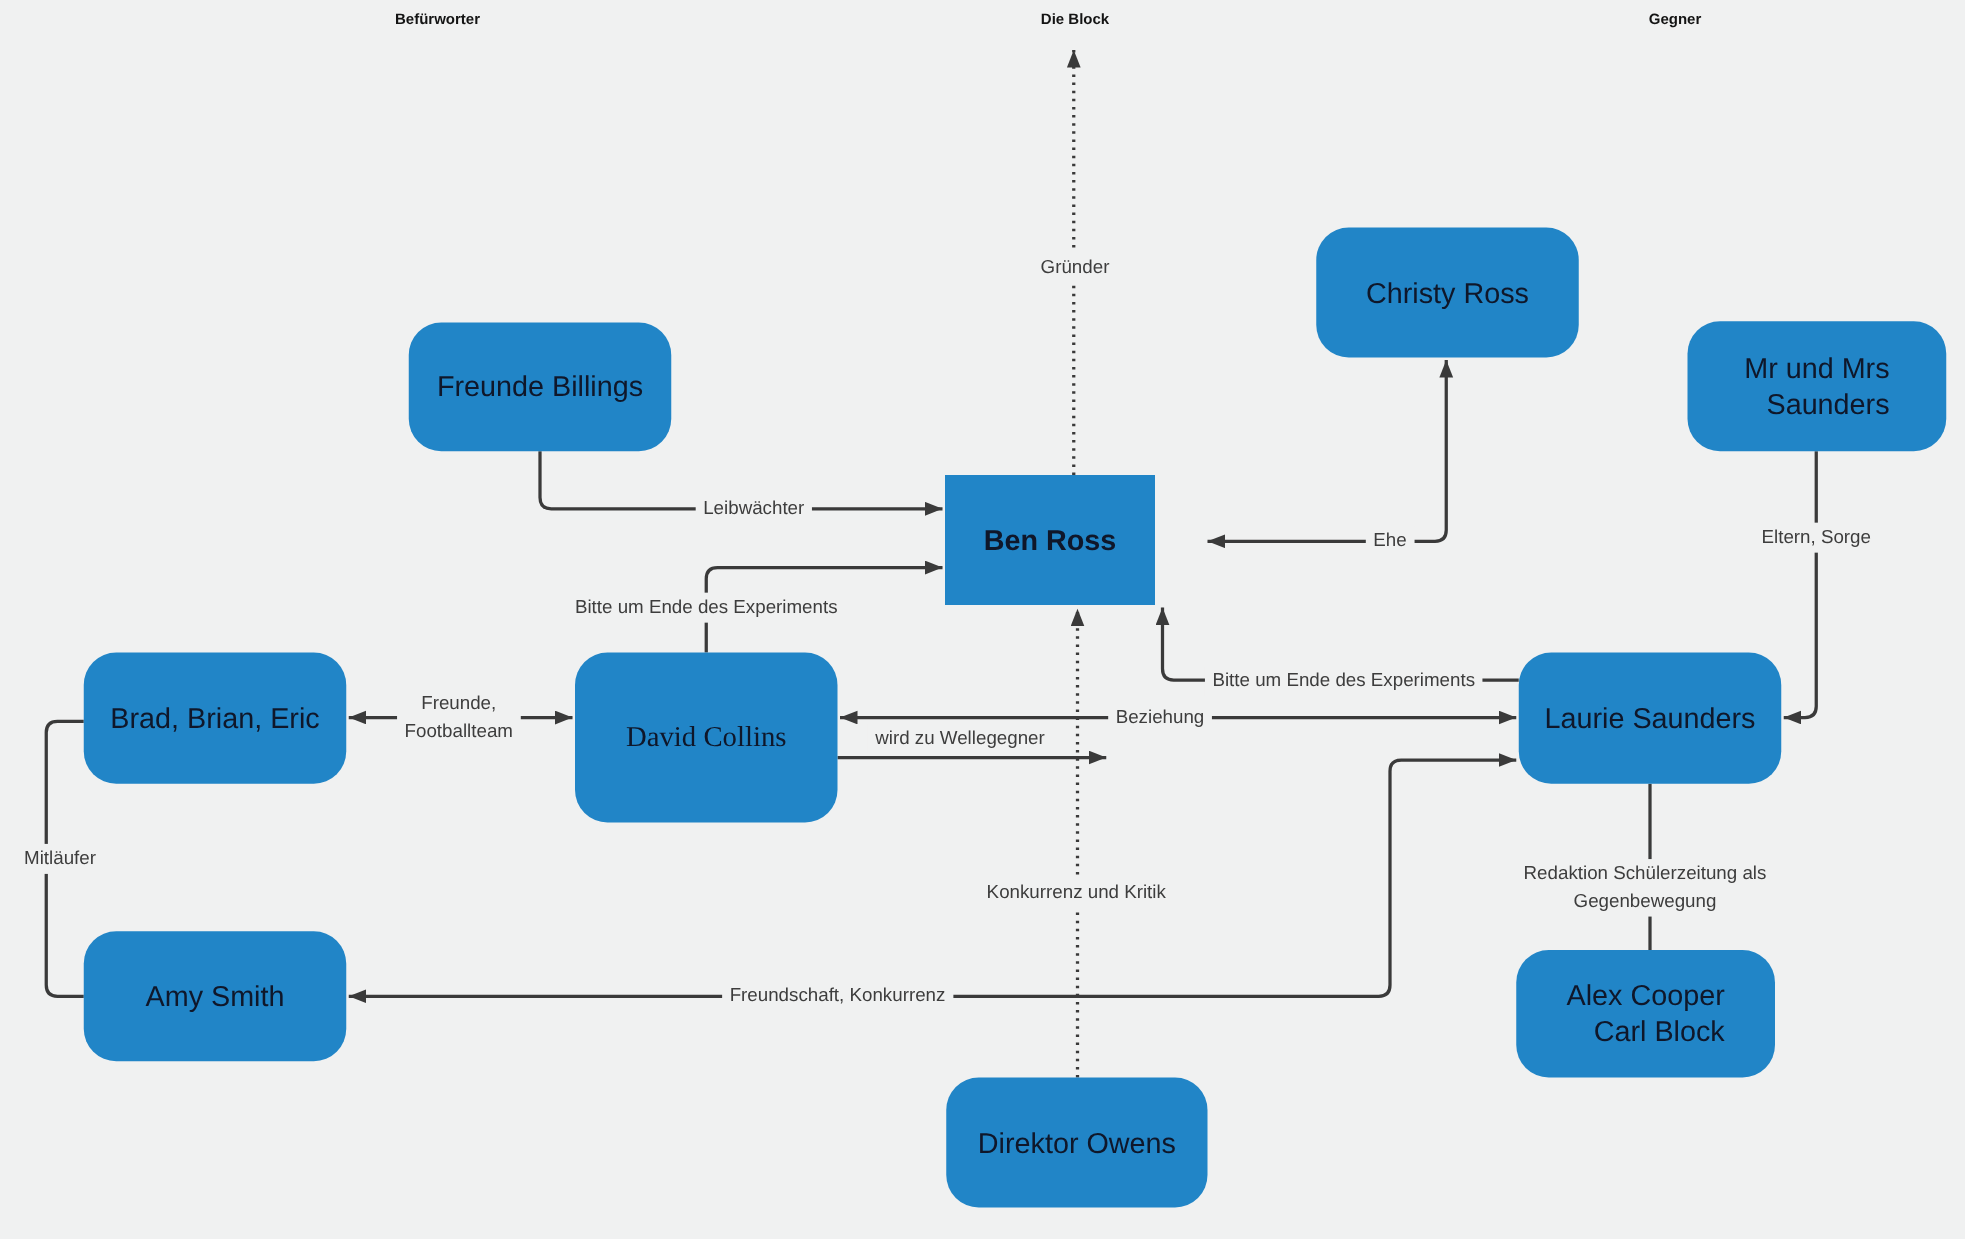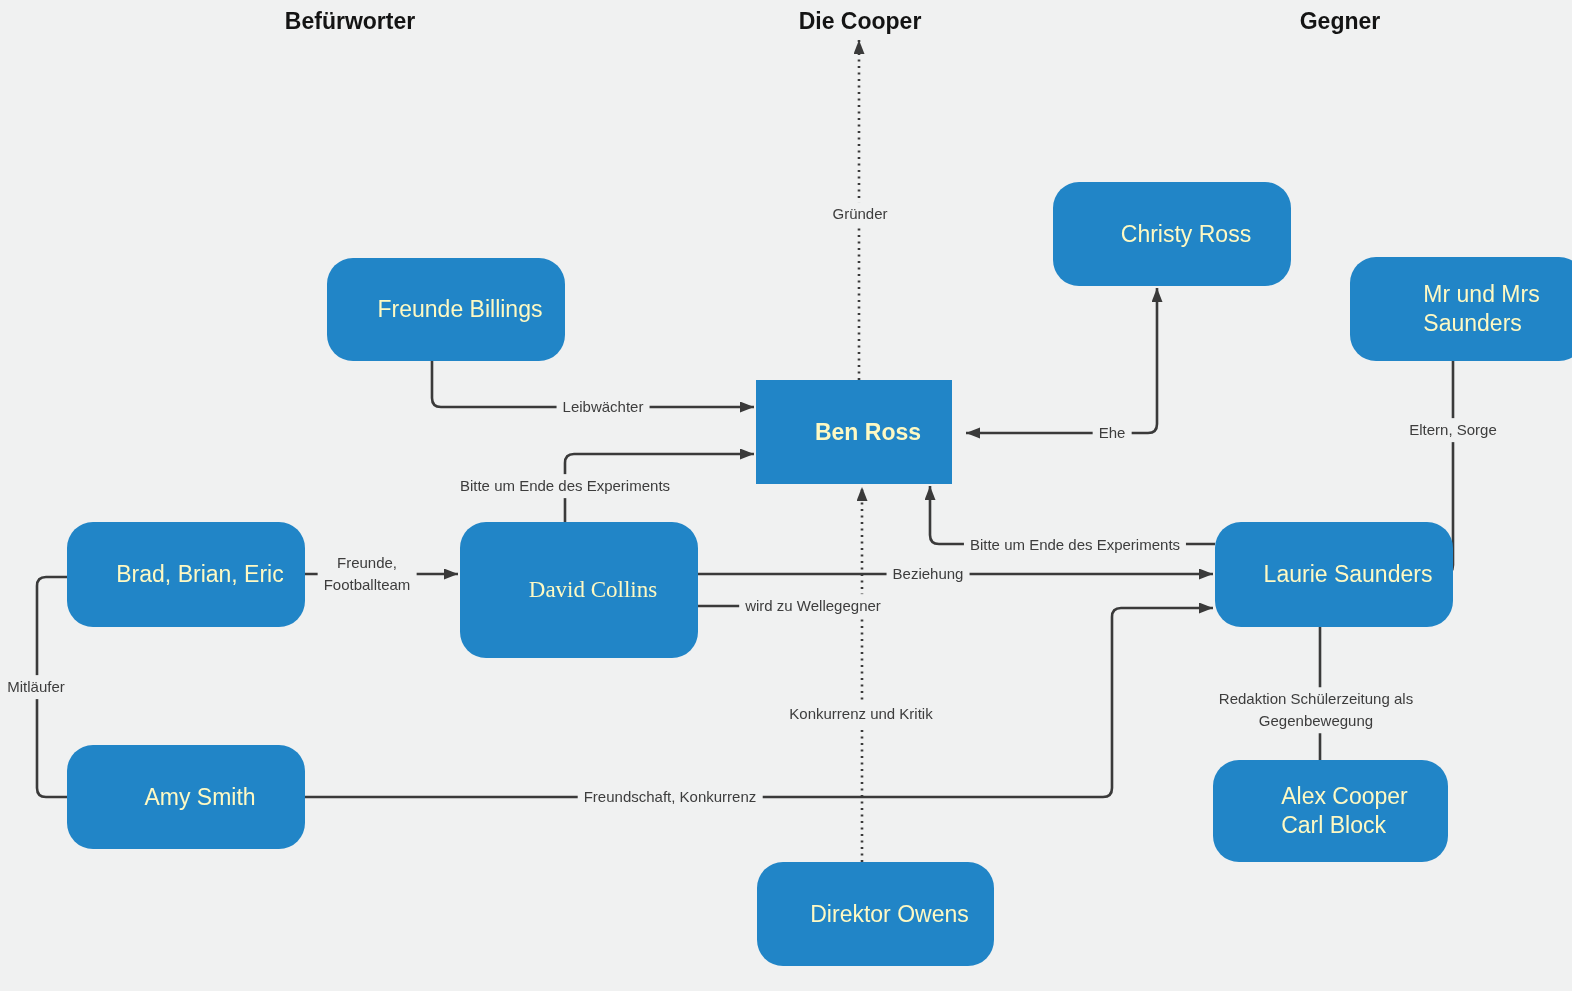--- a/index.html
+++ b/index.html
@@ -26,38 +26,37 @@
     fill: none;
     stroke: var(--line);
     stroke-width: 2.6;
   }
   .dotted { stroke-dasharray: 2 4.5; }
   .arrowhead { fill: var(--line); }
   .hdr {
     position: absolute;
     top: 8px;
     transform: translateX(-50%);
-    font-size: 23px;
+    font-size: 12px;
     font-weight: 700;
     color: #141414;
     white-space: nowrap;
   }
   .node {
     position: absolute;
     background: var(--node);
-    color: #fef9c3;
+    color: #0f172a;
     border-radius: 26px;
     display: flex;
     align-items: center;
     justify-content: center;
-    text-align: left;
+    text-align: right;
     font-size: 23px;
     line-height: 1.25;
     white-space: pre-line;
-    padding-left: 28px;
   }
   .node.sharp { border-radius: 0; font-weight: 700; }
   .elabel {
     position: absolute;
     transform: translate(-50%, -50%);
     background: var(--bg);
     color: var(--labeltext);
     font-size: 15px;
     line-height: 1.45;
     padding: 1px 6px;
@@ -98,33 +97,33 @@
     <path class="e" d="M279,797 L1103,797 Q1112,797 1112,788 L1112,617 Q1112,608 1121,608 L1213,608" marker-start="url(#arrow)" marker-end="url(#arrow)"></path>
 
     <path class="e dotted" d="M862,862 L862,487" marker-end="url(#arrow)"></path>
 
     <path class="e dotted" d="M859,380 L859,40" marker-end="url(#arrow)"></path>
 
     <path class="e" d="M1320,627 L1320,760"></path>
   </svg>
 
   <div class="hdr" style="left:350px;">Befürworter</div>
-  <div class="hdr" style="left:860px;">Die Cooper</div>
+  <div class="hdr" style="left:860px;">Die Block</div>
   <div class="hdr" style="left:1340px;">Gegner</div>
 
   <div class="elabel" style="left:603px; top:407px;">Leibwächter</div>
   <div class="elabel" style="left:565px; top:486px;">Bitte um Ende des Experiments</div>
   <div class="elabel" style="left:1096px; top:433px;margin-left:16px;">Ehe</div>
   <div class="elabel" style="left:1453px; top:430px;">Eltern, Sorge</div>
   <div class="elabel" style="left:1075px; top:545px;">Bitte um Ende des Experiments</div>
   <div class="elabel" style="left:928px; top:574px;">Beziehung</div>
-  <div class="elabel" style="left:768px; top:606px;margin-left:45px;">wird zu Wellegegner</div>
+  <div class="elabel" style="left:768px; top:591px;">wird zu Wellegegner</div>
   <div class="elabel" style="left:367px; top:574px;">Freunde,
 Footballteam</div>
-  <div class="elabel" style="left:36px; top:687px;">Mitläufer</div>
+  <div class="elabel" style="left:48px; top:687px;">Mitläufer</div>
   <div class="elabel" style="left:670px; top:797px;">Freundschaft, Konkurrenz</div>
   <div class="elabel" style="left:861px; top:714px;">Konkurrenz und Kritik</div>
   <div class="elabel" style="left:860px; top:214px;text-align:center;">Gründer</div>
   <div class="elabel" style="left:1316px; top:710px;">Redaktion Schülerzeitung als Gegenbewegung</div>
 
   <div class="node" style="left:327px; top:258px; width:210px; height:103px;">Freunde Billings</div>
   <div class="node" style="left:1053px; top:182px; width:210px; height:104px;">Christy Ross</div>
   <div class="node" style="left:1350px; top:257px; width:207px; height:104px;">Mr und Mrs
 Saunders</div>
   <div class="node sharp" style="left:756px; top:380px; width:168px; height:104px;">Ben Ross</div>

